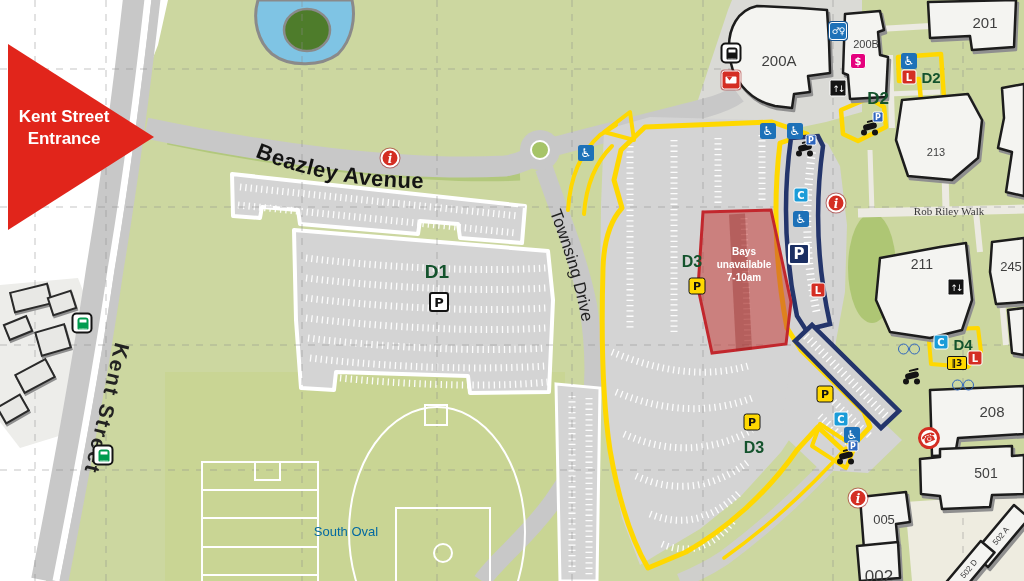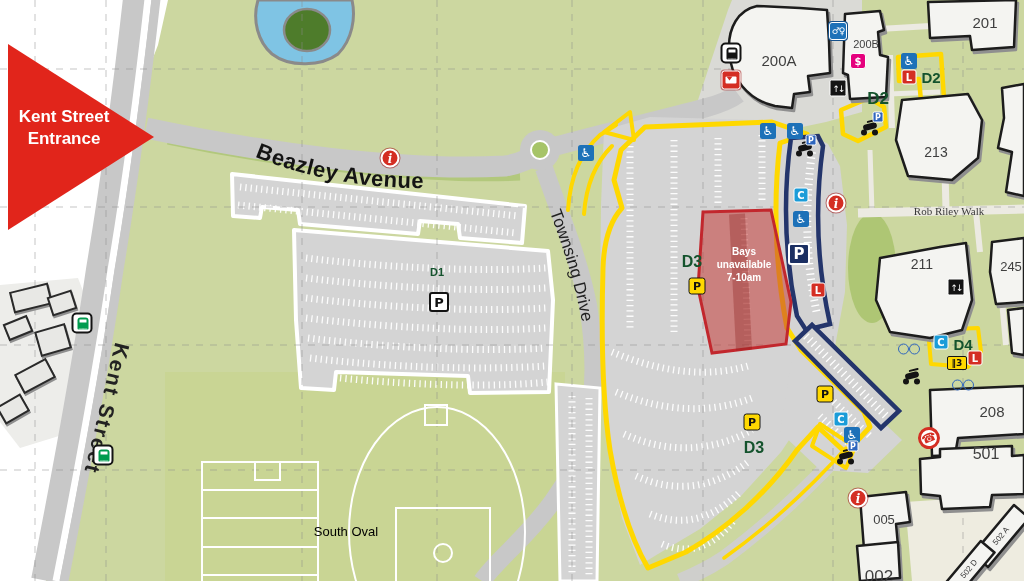--- a/index.html
+++ b/index.html
@@ -6,21 +6,21 @@
   #stage{position:relative;width:1024px;height:581px;overflow:hidden;
          font-family:"Liberation Sans",sans-serif;background:#ccd7a0;}
   #map-svg{position:absolute;left:0;top:0;}
   #labels,#icons,#notes{position:absolute;left:0;top:0;width:100%;height:100%;pointer-events:none;}
   .lbl{position:absolute;transform:translate(-50%,-50%);white-space:nowrap;color:#3f3f3f;
        font-family:"Liberation Sans",sans-serif;}
   .lbl.area{color:#14532d;font-weight:bold;}
   .lbl.rot{transform:translate(-50%,-50%) rotate(-50deg);}
   #rob-riley{position:absolute;transform:translate(-50%,-50%);font-size:11px;color:#3a3a3a;white-space:nowrap;}
   #south-oval{position:absolute;width:70px;text-align:center;transform:translate(-50%,-50%);
-              font-size:13px;color:#000000;line-height:1.25;}
+              font-size:13px;color:#0369a1;line-height:1.25;}
   #entrance-text{position:absolute;left:64px;top:128px;transform:translate(-50%,-50%);
                  text-align:center;color:#fff;font-weight:bold;font-size:17px;line-height:1.3;white-space:nowrap;}
   #bays-note{position:absolute;left:744px;top:264px;transform:translate(-50%,-50%);
              text-align:center;color:#fff;font-weight:bold;font-size:10px;line-height:1.3;white-space:nowrap;}
   
   .icon{position:absolute;transform:translate(-50%,-50%);display:flex;align-items:center;justify-content:center;
         box-sizing:border-box;font-family:"DejaVu Sans",sans-serif;color:#fff;}
   .icon-info{width:19px;height:19px;border-radius:50%;background:#d42e23;border:2px solid #fff;
              font:italic bold 12px "DejaVu Serif",serif;box-shadow:0 0 0 1px rgba(160,20,20,.55);}
   .icon-phone{width:22px;height:22px;border-radius:50%;background:#fff;border:3px solid #d42e23;color:#d42e23;
@@ -222,34 +222,34 @@
     <text font-size="17" fill="#222222">
       <textPath href="#twp" startOffset="2">Townsing Drive</textPath>
     </text>
     <text font-size="21" font-weight="bold" letter-spacing="2" fill="#222222">
       <textPath href="#ktp" startOffset="6">Kent Street</textPath>
     </text>
   </g>
 </svg>
 
 <div id="labels">
-      <span class="lbl area" style="left: 437px; top: 272px; font-size: 11px;">D1</span>
+      <span class="lbl area" style="left: 437px; top: 272px; font-size: 19px;">D1</span>
       <span class="lbl area" style="left: 878px; top: 99px; font-size: 17px;">D2</span>
       <span class="lbl area" style="left: 931px; top: 77px; font-size: 15px;">D2</span>
       <span class="lbl area" style="left: 692px; top: 262px; font-size: 16px;">D3</span>
       <span class="lbl area" style="left: 754px; top: 448px; font-size: 16px;">D3</span>
       <span class="lbl area" style="left: 963px; top: 344px; font-size: 15px;">D4</span>
       <span class="lbl " style="left: 779px; top: 60px; font-size: 15px;">200A</span>
       <span class="lbl " style="left: 866px; top: 44px; font-size: 11px;">200B</span>
       <span class="lbl " style="left: 985px; top: 22px; font-size: 15px;">201</span>
-      <span class="lbl " style="left: 936px; top: 152px; font-size: 14px;">213</span>
+      <span class="lbl " style="left: 936px; top: 152px; font-size: 11px;">213</span>
       <span class="lbl " style="left: 922px; top: 264px; font-size: 14px;">211</span>
       <span class="lbl " style="left: 1011px; top: 266px; font-size: 13px;">245</span>
       <span class="lbl " style="left: 992px; top: 411px; font-size: 15px;">208</span>
-      <span class="lbl " style="left: 986px; top: 454px; font-size: 16px;">501</span>
+      <span class="lbl " style="left: 986px; top: 473px; font-size: 14px;">501</span>
       <span class="lbl " style="left: 884px; top: 519px; font-size: 13px;">005</span>
       <span class="lbl " style="left: 879px; top: 577px; font-size: 17px;">002</span>
       <span class="lbl  rot" style="left: 1001px; top: 536px; font-size: 8px;">502 A</span>
       <span class="lbl  rot" style="left: 969px; top: 569px; font-size: 8px;">502 D</span>
     </div>
 
 <div id="notes">
   <div id="entrance-text">
     <div>Kent Street</div>
     <div>Entrance</div>

